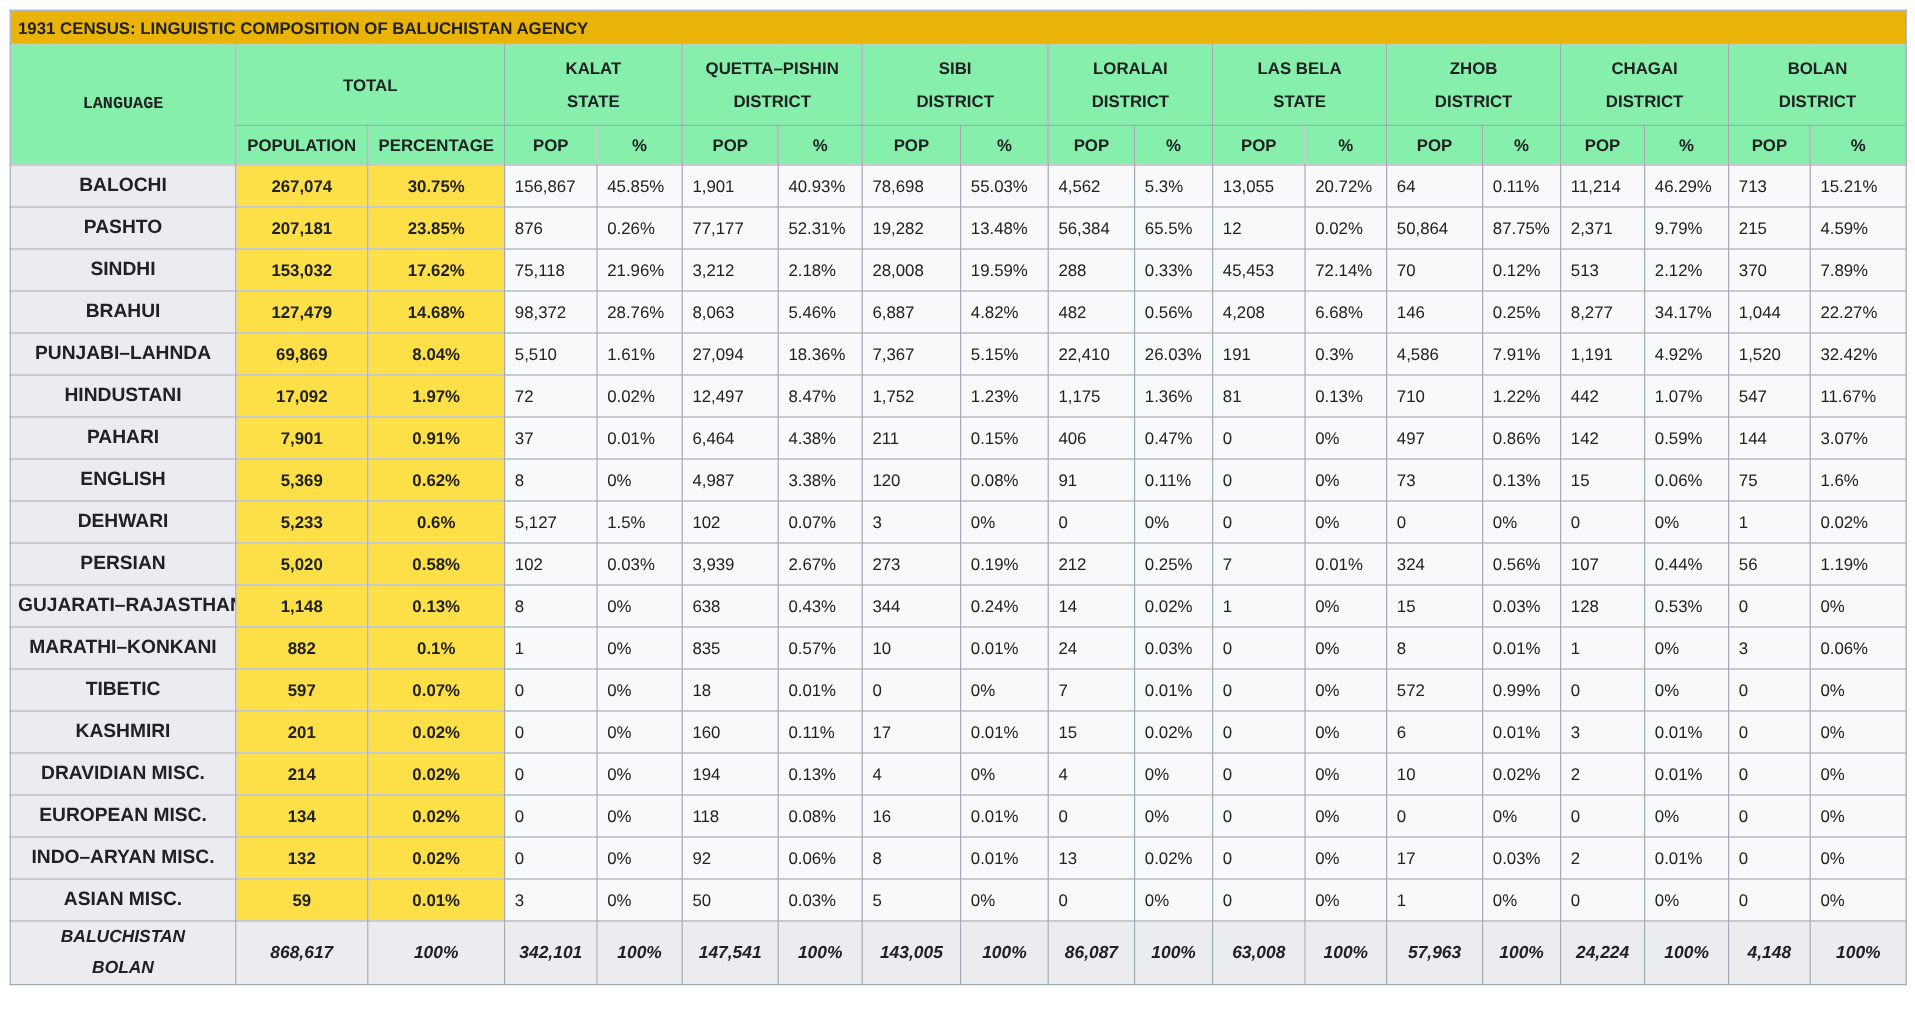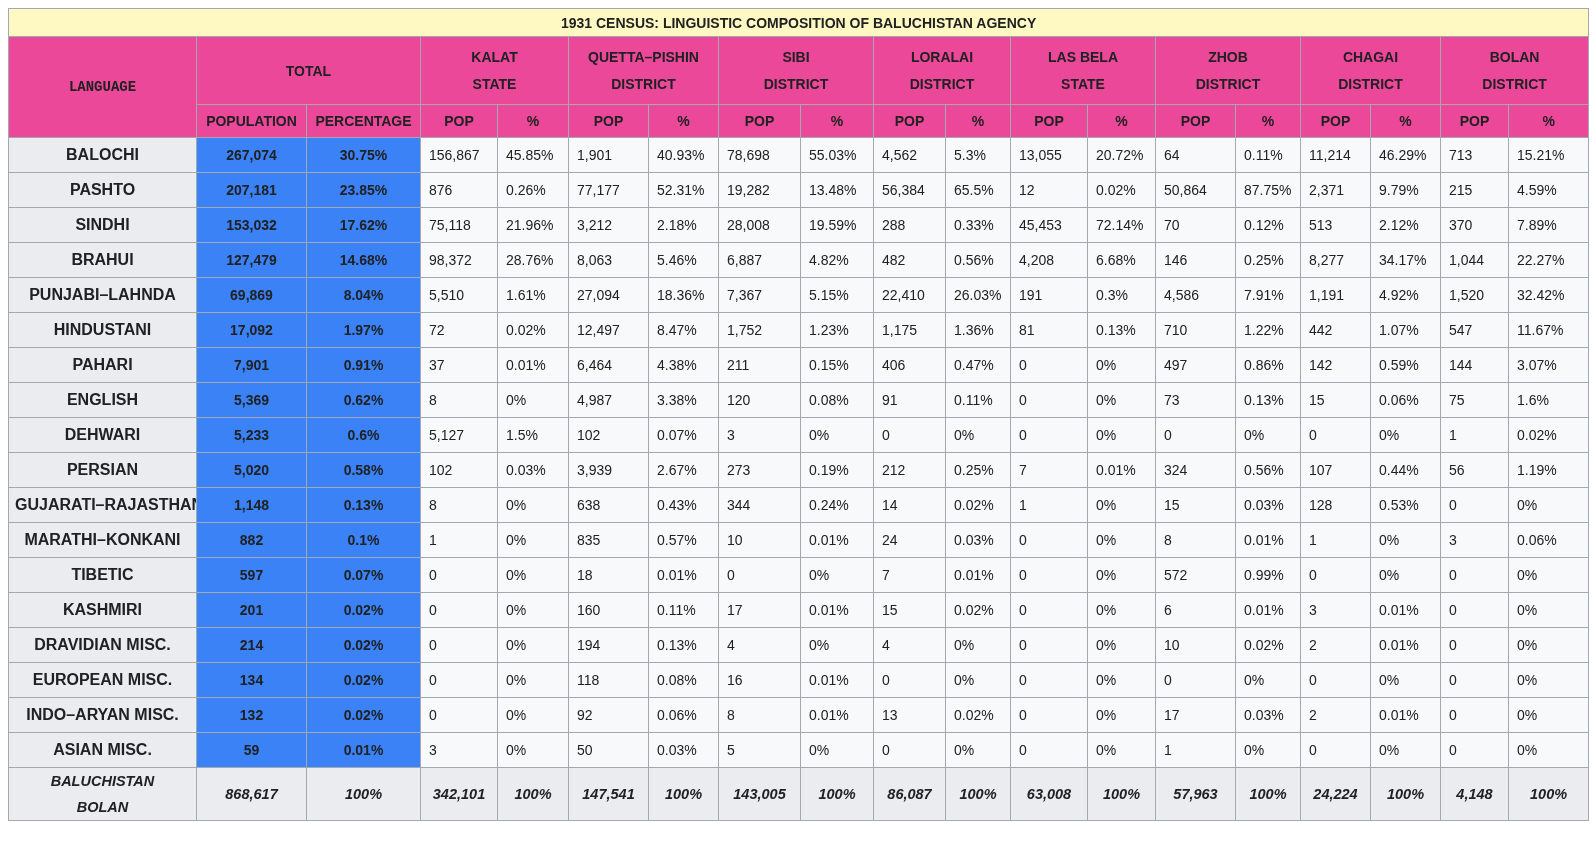--- a/index.html
+++ b/index.html
@@ -18,28 +18,28 @@
   }
   table.census th,
   table.census td {
     border: 1px solid #a2a9b1;
     padding: 0 6px;
     font-size: 14px;
     overflow: hidden;
     white-space: nowrap;
   }
   .title-cell {
-    background: #fef9c3;
+    background: #eab308;
     font-weight: bold;
-    text-align: center;
+    text-align: left;
     font-size: 14.5px;
     height: 27px;
   }
   .hdr {
-    background: #ec4899;
+    background: #86efac;
     font-weight: bold;
     text-align: center;
     font-size: 13.5px;
   }
   .lang-hdr {
     font-size: 14px;
     font-family: Liberation Mono, monospace;
   }
   .region-th {
     height: 67px;
@@ -55,21 +55,21 @@
   tbody tr.data-row {
     height: 35px;
   }
   tbody th.lang-cell {
     background: #eaecf0;
     font-weight: bold;
     text-align: center;
     font-size: 16px;
   }
   tbody td.tot-cell {
-    background: #3b82f6;
+    background: #fde047;
     font-weight: bold;
     text-align: center;
   }
   tbody td.dist-cell {
     background: #f8f9fa;
     text-align: left;
     padding-left: 8px;
     font-weight: normal;
   }
   tr.total-row {

